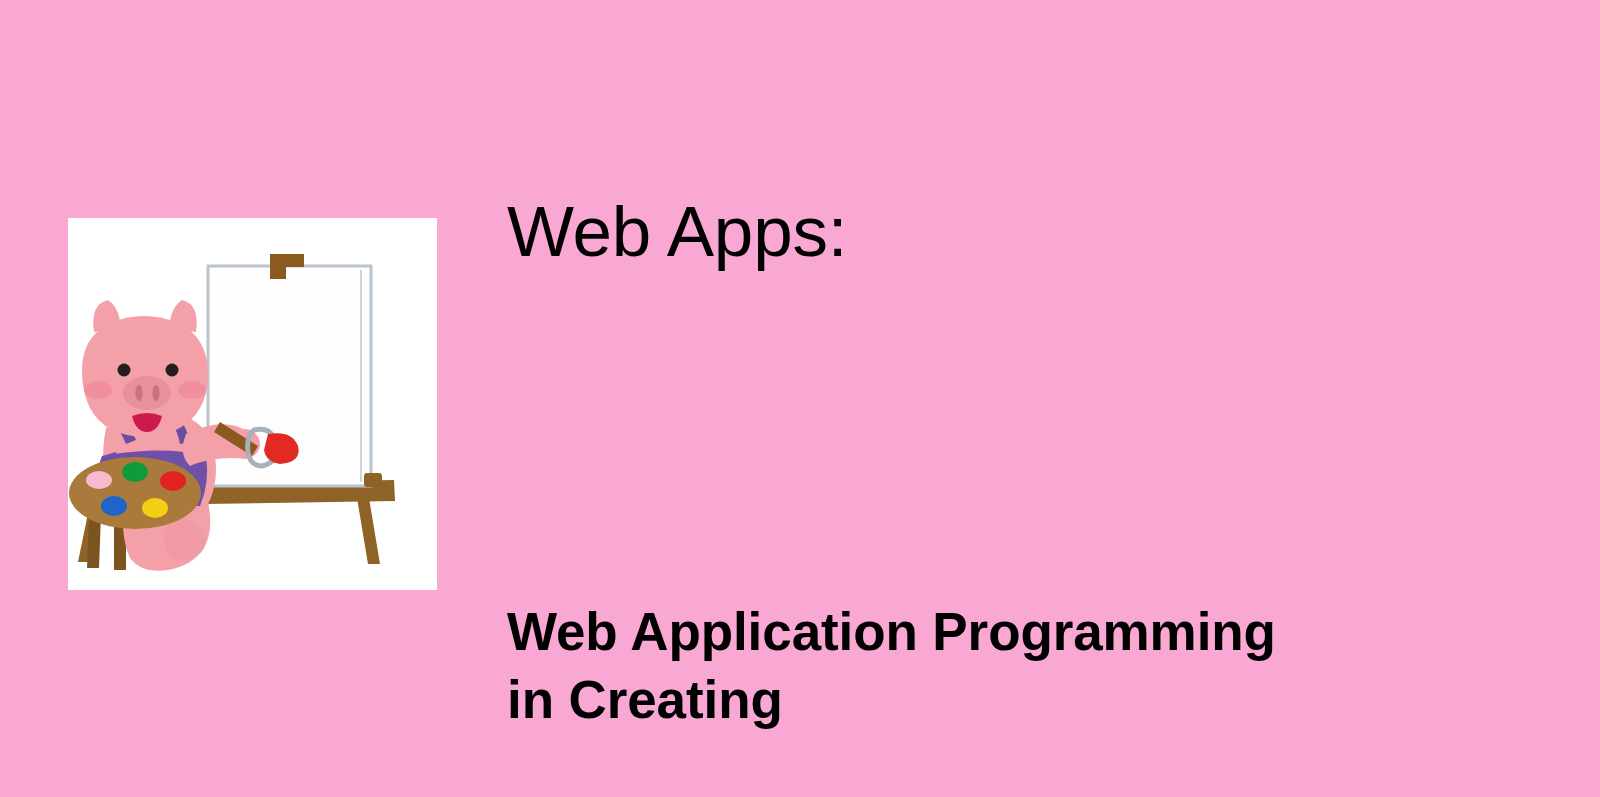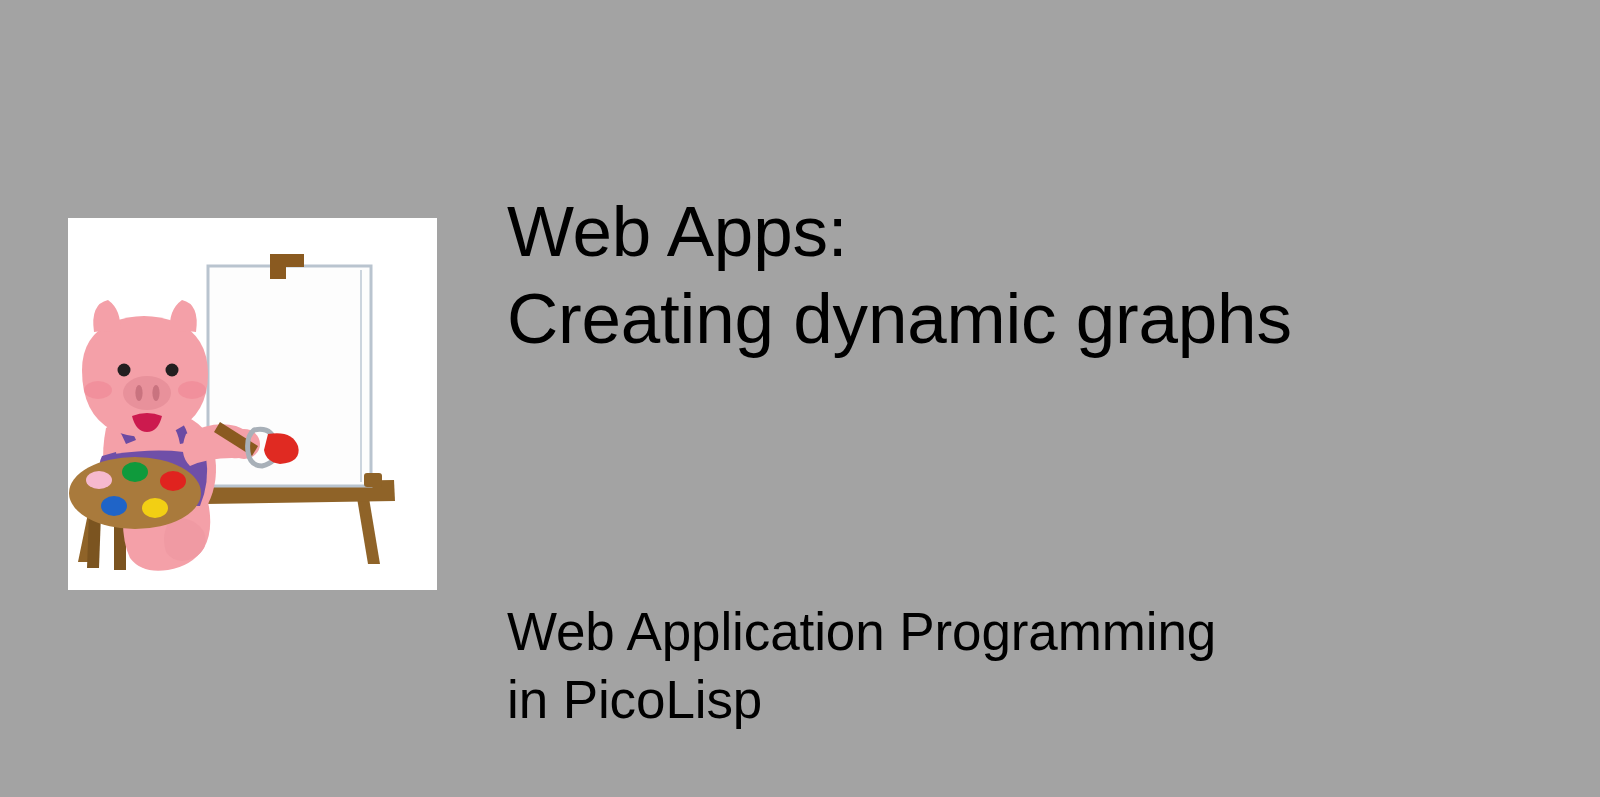--- a/index.html
+++ b/index.html
@@ -9,21 +9,21 @@
   body {
     width: 1600px;
     height: 797px;
     overflow: hidden;
     font-family: "Liberation Sans", sans-serif;
   }
   #slide {
     position: relative;
     width: 1600px;
     height: 797px;
-    background: #a3a3a3;
+    background: #f9a8d4;
   }
 
   
   #illustration-panel {
     position: absolute;
     left: 68px;
     top: 218px;
     width: 369px;
     height: 372px;
     background: #ffffff;
@@ -47,20 +47,21 @@
     line-height: 87px;
     color: #000000;
     white-space: nowrap;
     letter-spacing: -0.2px;
   }
   #subtitle-block {
     position: absolute;
     left: 507px;
     top: 598px;
     width: 1020px;
+    font-weight: bold;
   }
   .subtitle-line {
     font-size: 53px;
     line-height: 68px;
     color: #000000;
     white-space: nowrap;
     letter-spacing: -0.1px;
   }
 </style>
 </head>
@@ -146,21 +147,20 @@
         <ellipse cx="105" cy="263" rx="13" ry="10" fill="#e0231f"></ellipse>
         <ellipse cx="46" cy="288" rx="13" ry="10" fill="#1f64c8"></ellipse>
         <ellipse cx="87" cy="290" rx="13" ry="10" fill="#f2cf14"></ellipse>
       </g>
 
     </svg>
   </div>
 
   <div id="title-block">
     <div class="title-line">Web Apps:</div>
-    <div class="title-line">Creating dynamic graphs</div>
   </div>
 
   <div id="subtitle-block">
     <div class="subtitle-line">Web Application Programming</div>
-    <div class="subtitle-line">in PicoLisp</div>
+    <div class="subtitle-line">in Creating</div>
   </div>
 
 </div>
 
 </body></html>

